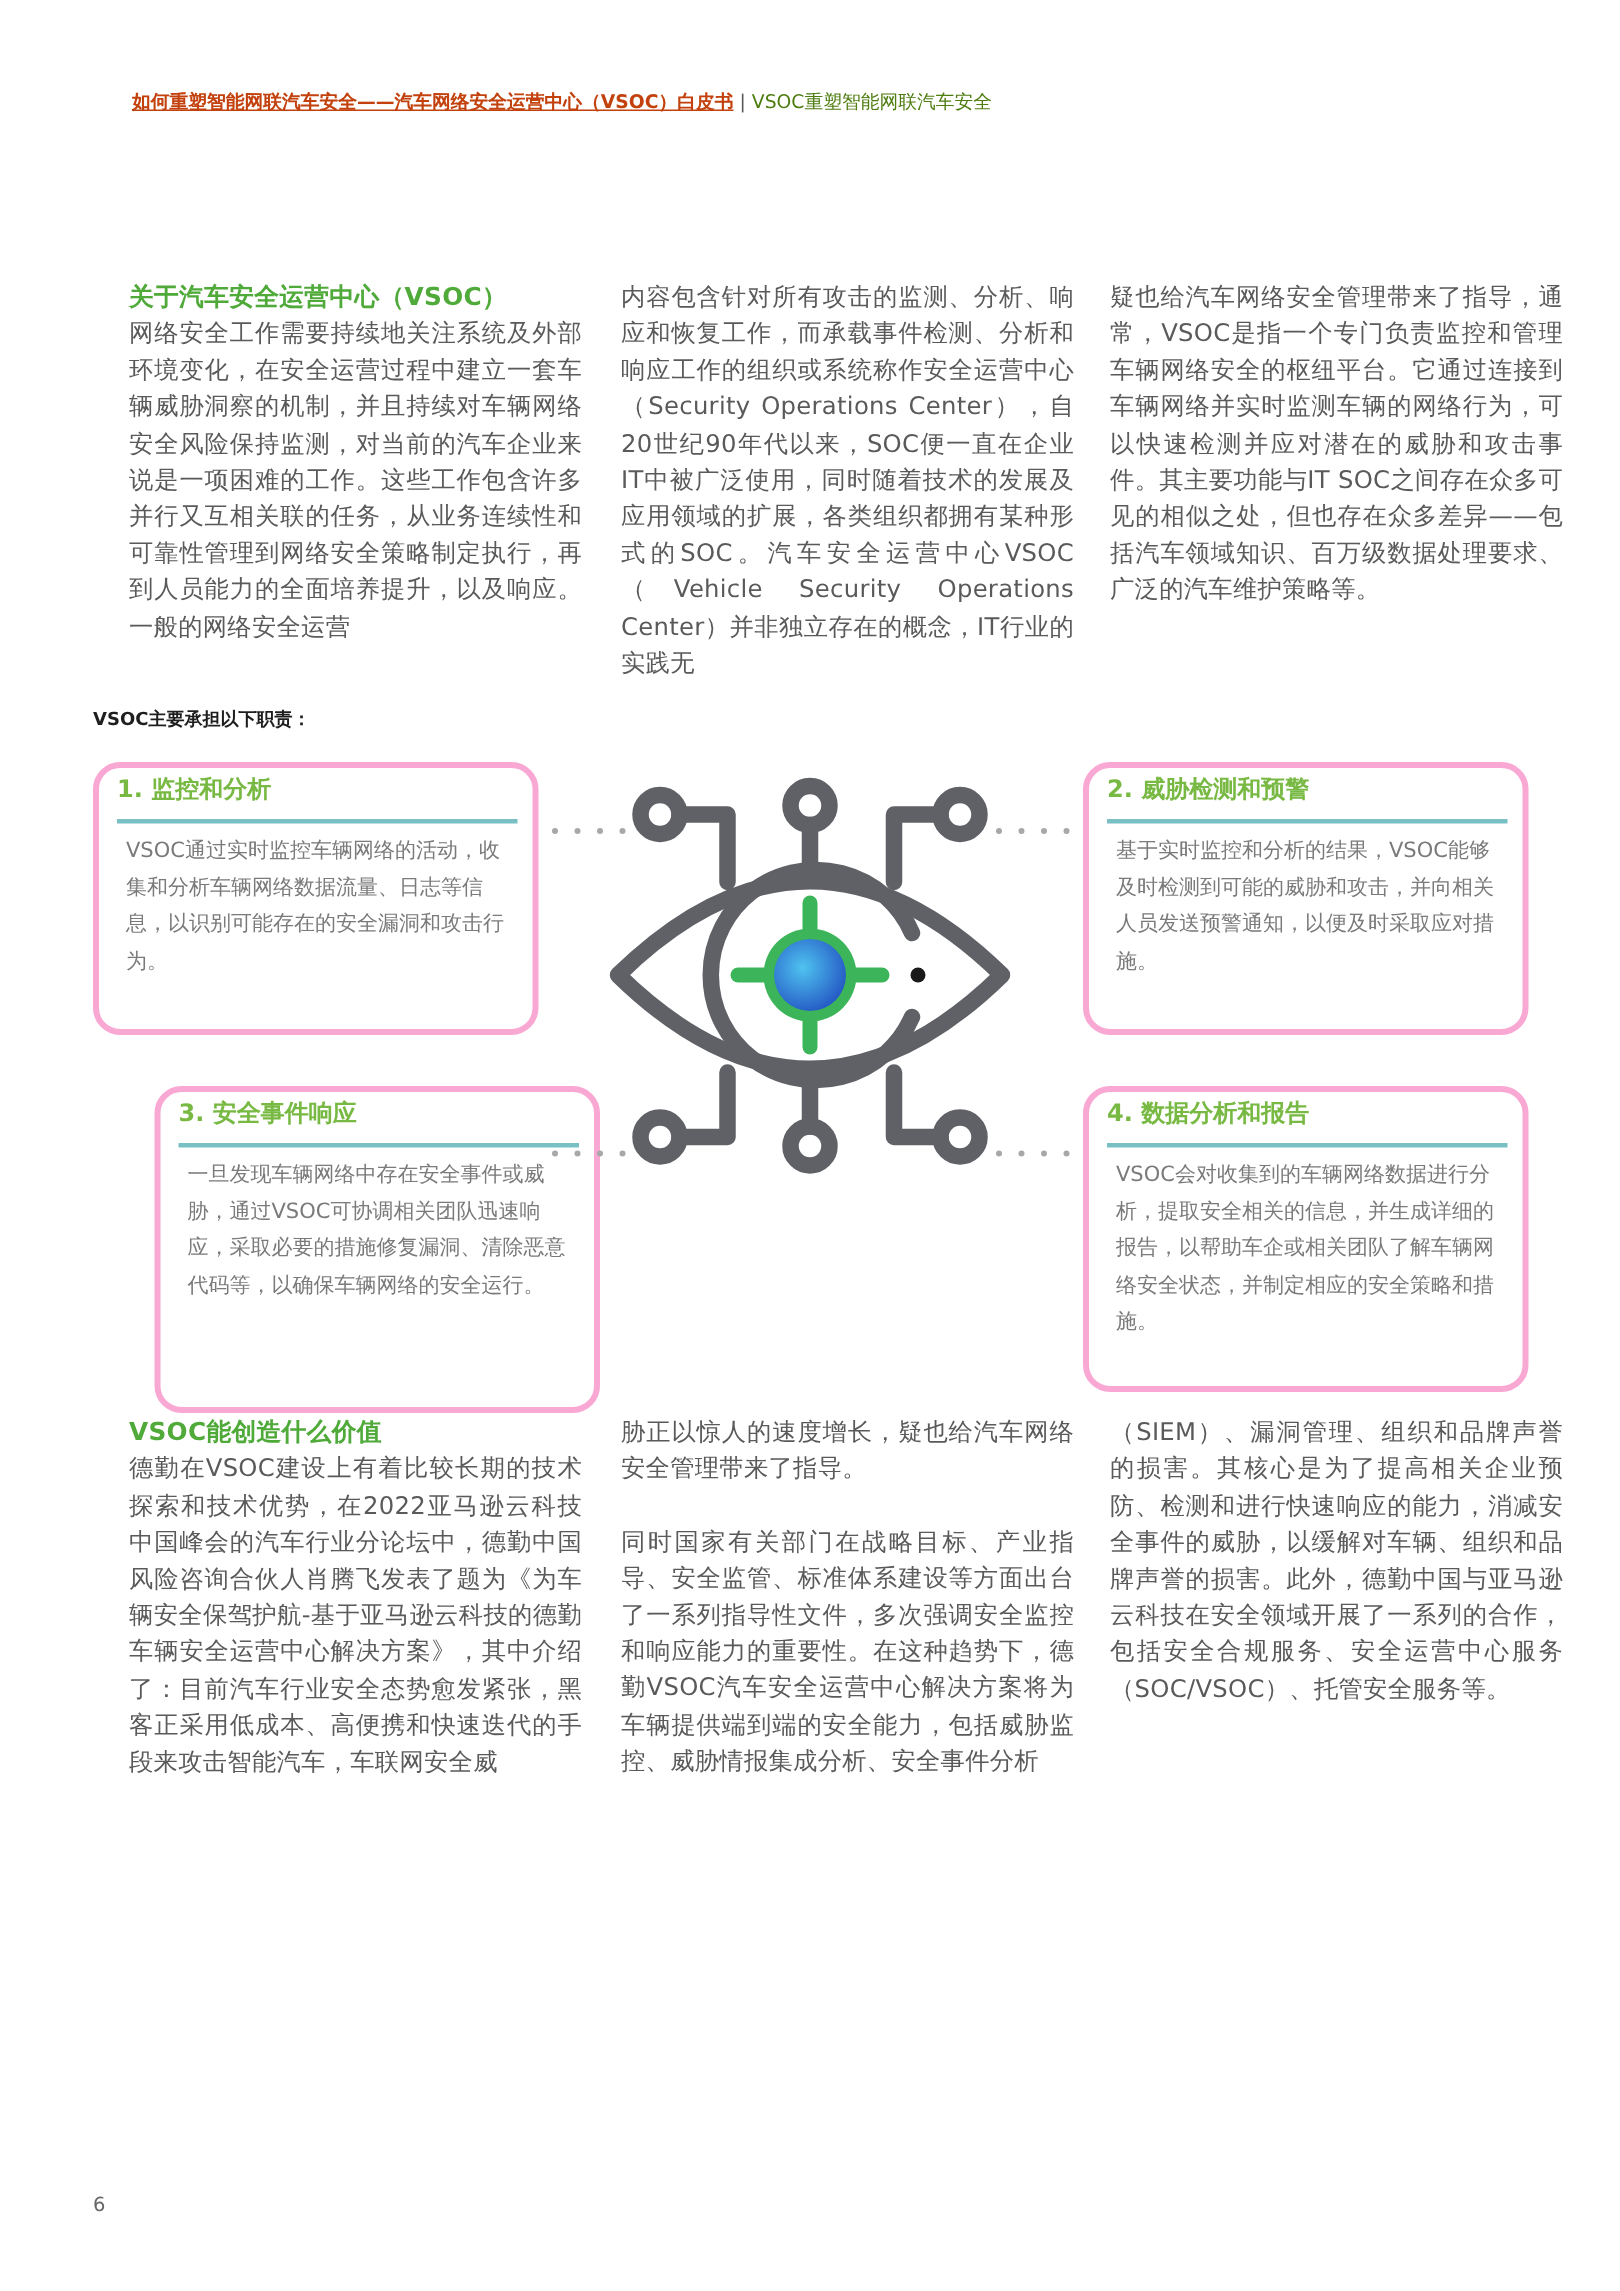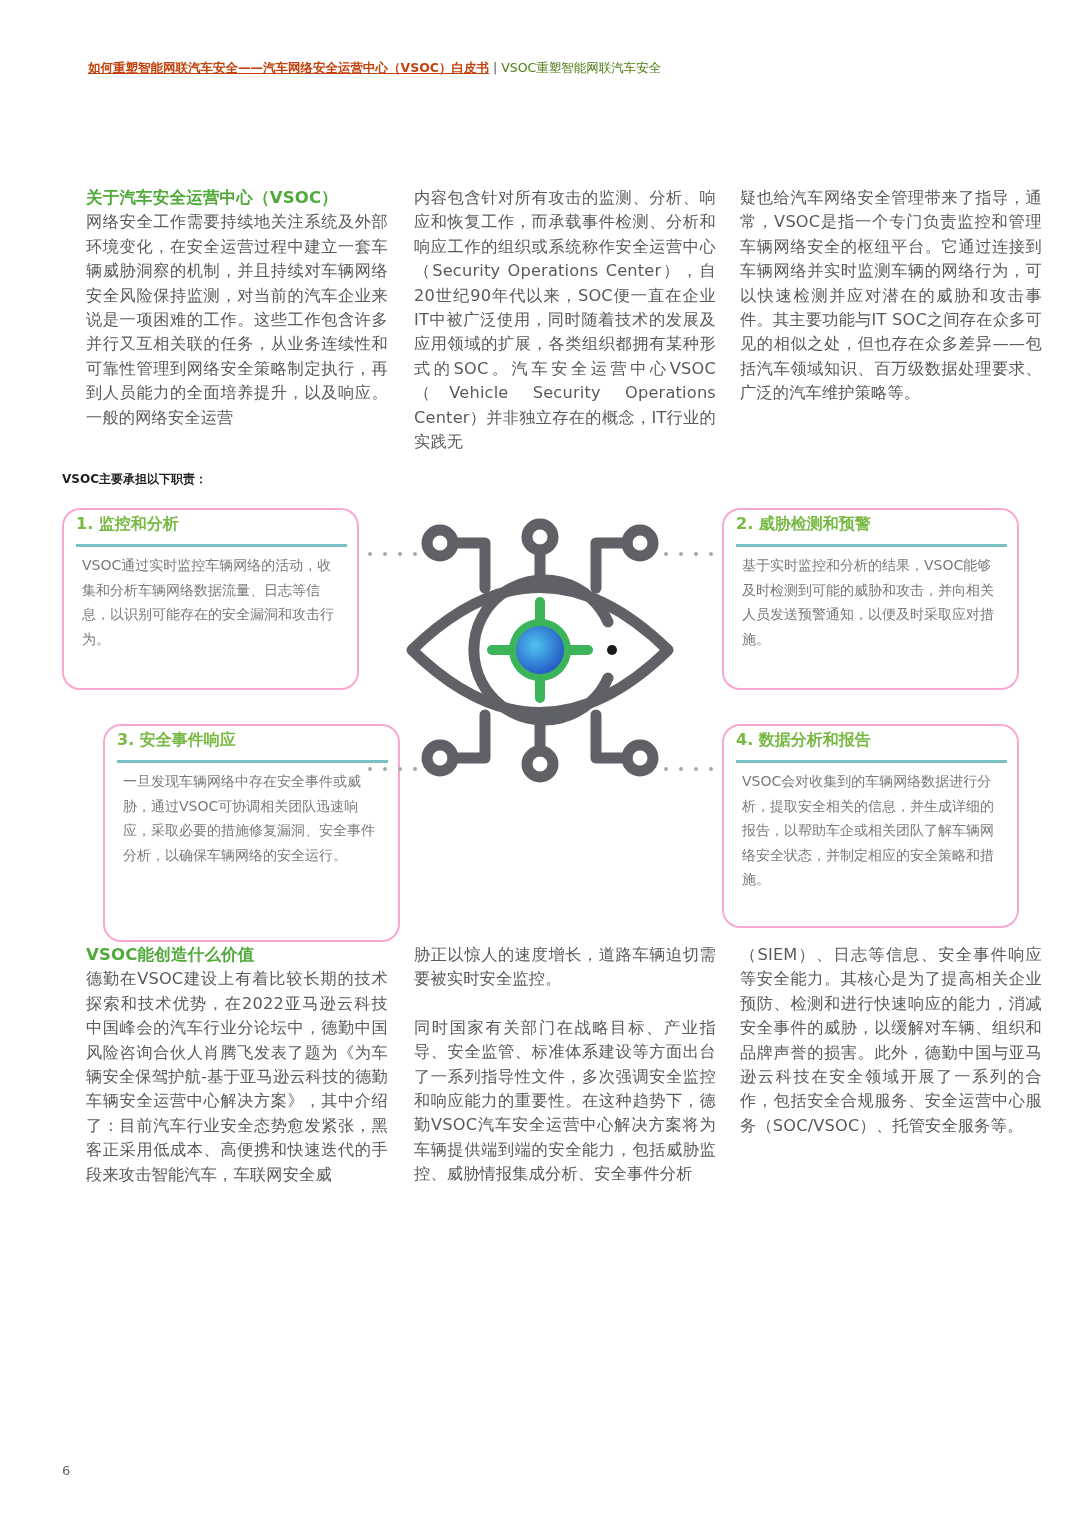--- a/index.html
+++ b/index.html
@@ -7,21 +7,21 @@
          font-family:"DejaVu Sans", "Liberation Sans", sans-serif; color:#555; }
   .header { position:absolute; left:88px; top:60px; font-size:12.5px; color:#222; white-space:nowrap; }
   .header .bold { font-weight:bold; color:#c2410c;text-decoration:underline; }
   .header .sep { color:#555; margin:0 4px; }
   .header .sub { color:#4d7c0f; }
   .col { position:absolute; width:302px; font-size:16.2px; line-height:24.4px; color:#5a5a5a; text-align:justify; letter-spacing:0.2px;margin-left:24px; }
   .col p { margin:0; }
   .col .gap { height:24px; }
   .h-green { color:#4faa3a; font-weight:bold; font-size:16.5px; }
   .h-black { position:absolute; left:62px; top:471px; font-size:12px; font-weight:bold; color:#1e1e1e; }
-  .card { position:absolute; width:297px; border:2px solid #f9a8d4; border-radius:18px; background:#fff; box-sizing:border-box; }
+  .card { position:absolute; width:297px; border:4px solid #f9a8d4; border-radius:18px; background:#fff; box-sizing:border-box; }
   .card .title { color:#78b943; font-weight:bold; font-size:16px; padding:4px 0 0 12px; height:26px; }
   .card .rule { height:3px; background:#79c0c5; margin:4px 10px 0 12px; }
   .card .body { font-size:14px; line-height:24.5px; color:#7a7a7a; padding:6px 12px 0 18px; }
   .dots { position:absolute; height:4px; }
   .dots span { display:inline-block; width:4px; height:4px; border-radius:2px; background:#a8a8a8; margin-right:11px; }
   .pageno { position:absolute; left:62px; top:1463px; font-size:13px; color:#666; }
   .icon { position:absolute; left:400px; top:510px; width:290px; height:280px; }
 </style>
 </head>
 <body>
@@ -49,21 +49,21 @@
   <div class="body">VSOC通过实时监控车辆网络的活动，收集和分析车辆网络数据流量、日志等信息，以识别可能存在的安全漏洞和攻击行为。</div>
 </div>
 <div class="card" style="left:722px; top:508px; height:182px;">
   <div class="title">2. 威胁检测和预警</div>
   <div class="rule"></div>
   <div class="body">基于实时监控和分析的结果，VSOC能够及时检测到可能的威胁和攻击，并向相关人员发送预警通知，以便及时采取应对措施。</div>
 </div>
 <div class="card" style="left:77px; top:724px; height:218px;margin-left:26px;">
   <div class="title">3. 安全事件响应</div>
   <div class="rule"></div>
-  <div class="body">一旦发现车辆网络中存在安全事件或威胁，通过VSOC可协调相关团队迅速响应，采取必要的措施修复漏洞、安全事件分析，以确保车辆网络的安全运行。</div>
+  <div class="body">一旦发现车辆网络中存在安全事件或威胁，通过VSOC可协调相关团队迅速响应，采取必要的措施修复漏洞、清除恶意代码等，以确保车辆网络的安全运行。</div>
 </div>
 <div class="card" style="left:722px; top:724px; height:204px;">
   <div class="title">4. 数据分析和报告</div>
   <div class="rule"></div>
   <div class="body">VSOC会对收集到的车辆网络数据进行分析，提取安全相关的信息，并生成详细的报告，以帮助车企或相关团队了解车辆网络安全状态，并制定相应的安全策略和措施。</div>
 </div>
 
 <div class="dots" style="left:368px; top:541px;"><span></span><span></span><span></span><span></span></div>
 <div class="dots" style="left:664px; top:541px;"><span></span><span></span><span></span><span></span></div>
 <div class="dots" style="left:368px; top:756px;"><span></span><span></span><span></span><span></span></div>
@@ -104,21 +104,21 @@
   </defs>
   <circle cx="140" cy="140" r="24" fill="url(#pg)"></circle>
   <circle cx="212" cy="140" r="5" fill="#1a1a1a"></circle>
 </svg>
 
 <div class="col" style="left:62px; top:943px;">
   <div class="h-green">VSOC能创造什么价值</div>
   <p>德勤在VSOC建设上有着比较长期的技术探索和技术优势，在2022亚马逊云科技中国峰会的汽车行业分论坛中，德勤中国风险咨询合伙人肖腾飞发表了题为《为车辆安全保驾护航-基于亚马逊云科技的德勤车辆安全运营中心解决方案》，其中介绍了：目前汽车行业安全态势愈发紧张，黑客正采用低成本、高便携和快速迭代的手段来攻击智能汽车，车联网安全威</p>
 </div>
 <div class="col" style="left:390px; top:943px;">
-  <p>胁正以惊人的速度增长，道路车辆迫切需要被实时安全监控。</p>
+  <p>胁正以惊人的速度增长，疑也给汽车网络安全管理带来了指导。</p>
   <div class="gap"></div>
   <p>同时国家有关部门在战略目标、产业指导、安全监管、标准体系建设等方面出台了一系列指导性文件，多次强调安全监控和响应能力的重要性。在这种趋势下，德勤VSOC汽车安全运营中心解决方案将为车辆提供端到端的安全能力，包括威胁监控、威胁情报集成分析、安全事件分析</p>
 </div>
 <div class="col" style="left:716px; top:943px;">
-  <p>（SIEM）、日志等信息、安全事件响应等安全能力。其核心是为了提高相关企业预防、检测和进行快速响应的能力，消减安全事件的威胁，以缓解对车辆、组织和品牌声誉的损害。此外，德勤中国与亚马逊云科技在安全领域开展了一系列的合作，包括安全合规服务、安全运营中心服务（SOC/VSOC）、托管安全服务等。</p>
+  <p>（SIEM）、漏洞管理、组织和品牌声誉的损害。其核心是为了提高相关企业预防、检测和进行快速响应的能力，消减安全事件的威胁，以缓解对车辆、组织和品牌声誉的损害。此外，德勤中国与亚马逊云科技在安全领域开展了一系列的合作，包括安全合规服务、安全运营中心服务（SOC/VSOC）、托管安全服务等。</p>
 </div>
 
 <div class="pageno">6</div>
 
 </body></html>

